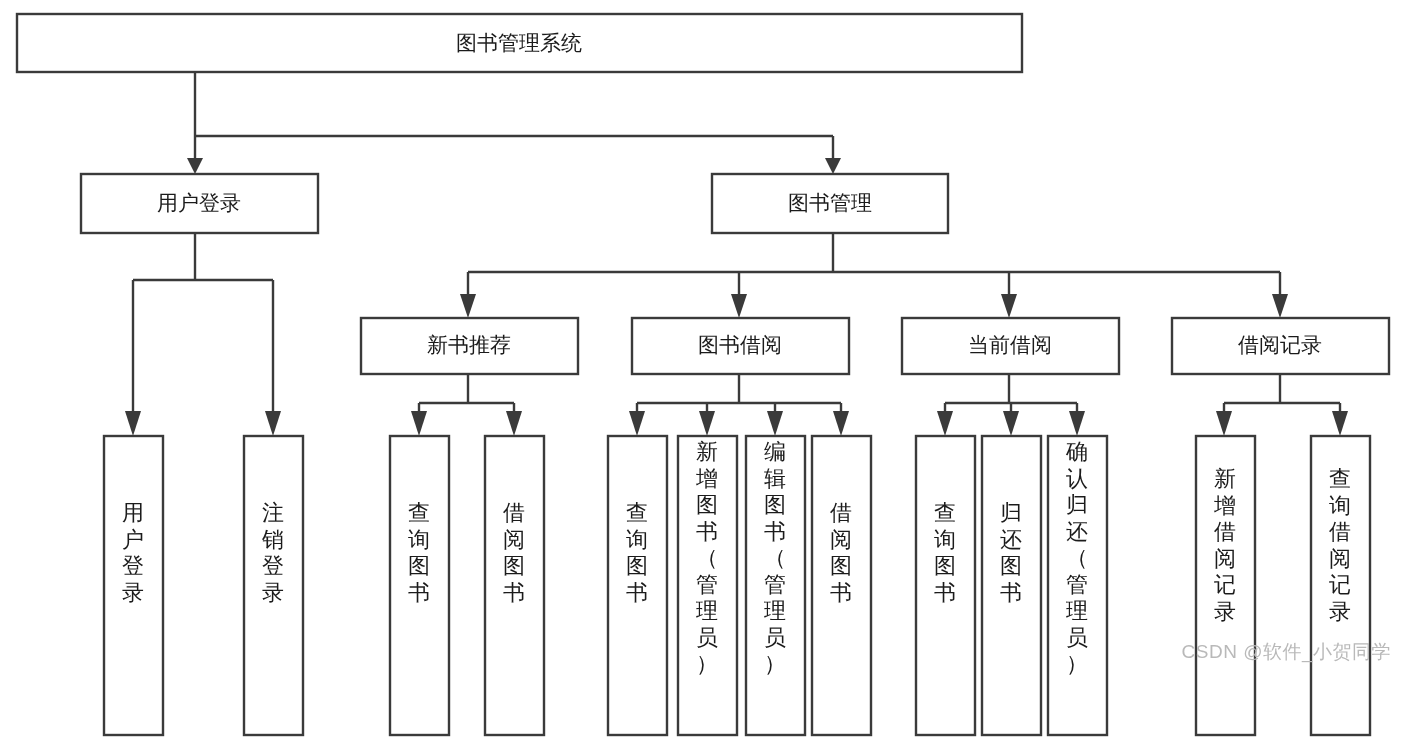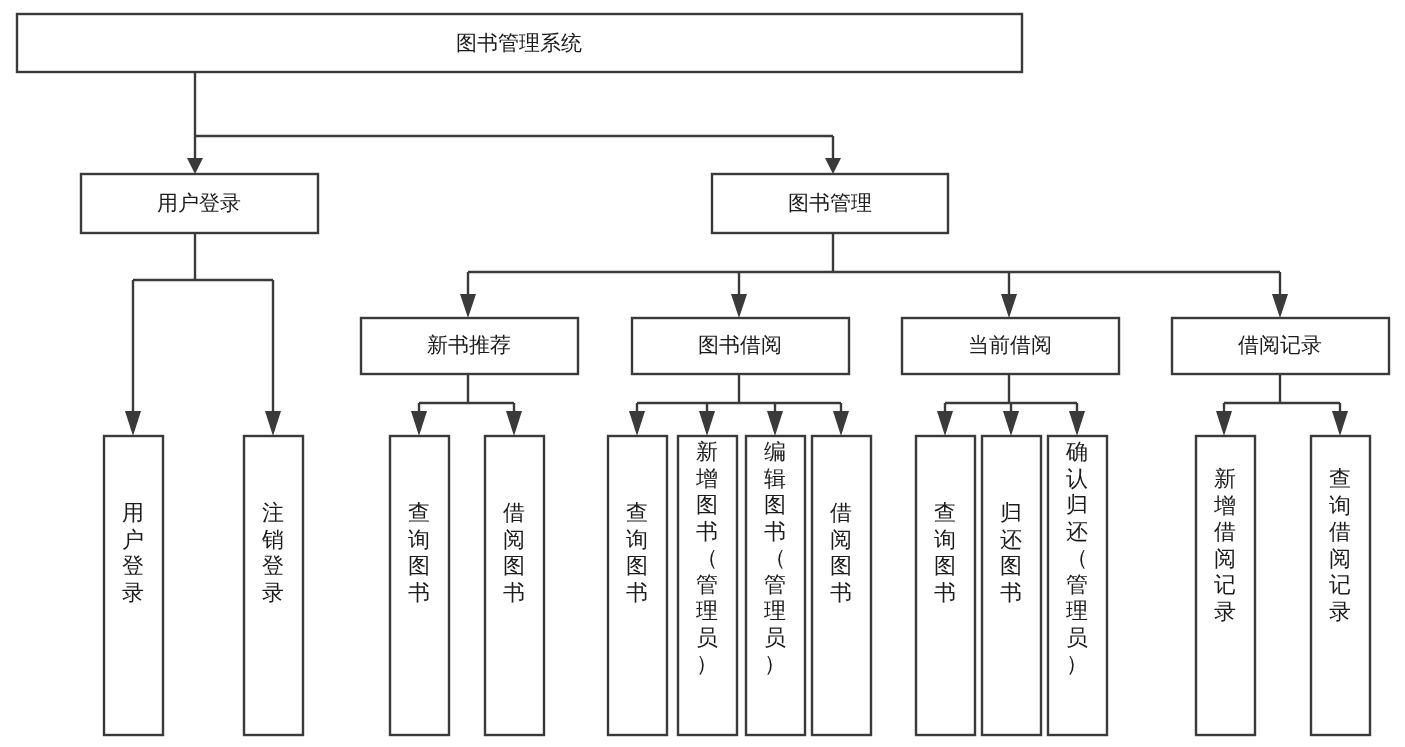--- a/index.html
+++ b/index.html
@@ -219,14 +219,15 @@
     <rect class="node-box" x="1196" y="436" width="59" height="299"></rect>
     <text class="node-label-v" x="1225" y="486"><tspan x="1225" y="486">新</tspan><tspan x="1225" y="512.5">增</tspan><tspan x="1225" y="539">借</tspan><tspan x="1225" y="565.5">阅</tspan><tspan x="1225" y="592">记</tspan><tspan x="1225" y="618.5">录</tspan></text>
   </g>
   <g>
     <rect class="node-box" x="1311" y="436" width="59" height="299"></rect>
     <text class="node-label-v" x="1340" y="486"><tspan x="1340" y="486">查</tspan><tspan x="1340" y="512.5">询</tspan><tspan x="1340" y="539">借</tspan><tspan x="1340" y="565.5">阅</tspan><tspan x="1340" y="592">记</tspan><tspan x="1340" y="618.5">录</tspan></text>
   </g>
 
 </svg>
 
+<div class="watermark">CSDN @软件_小贺同学</div>
 
 </div>
 
 </body></html>

